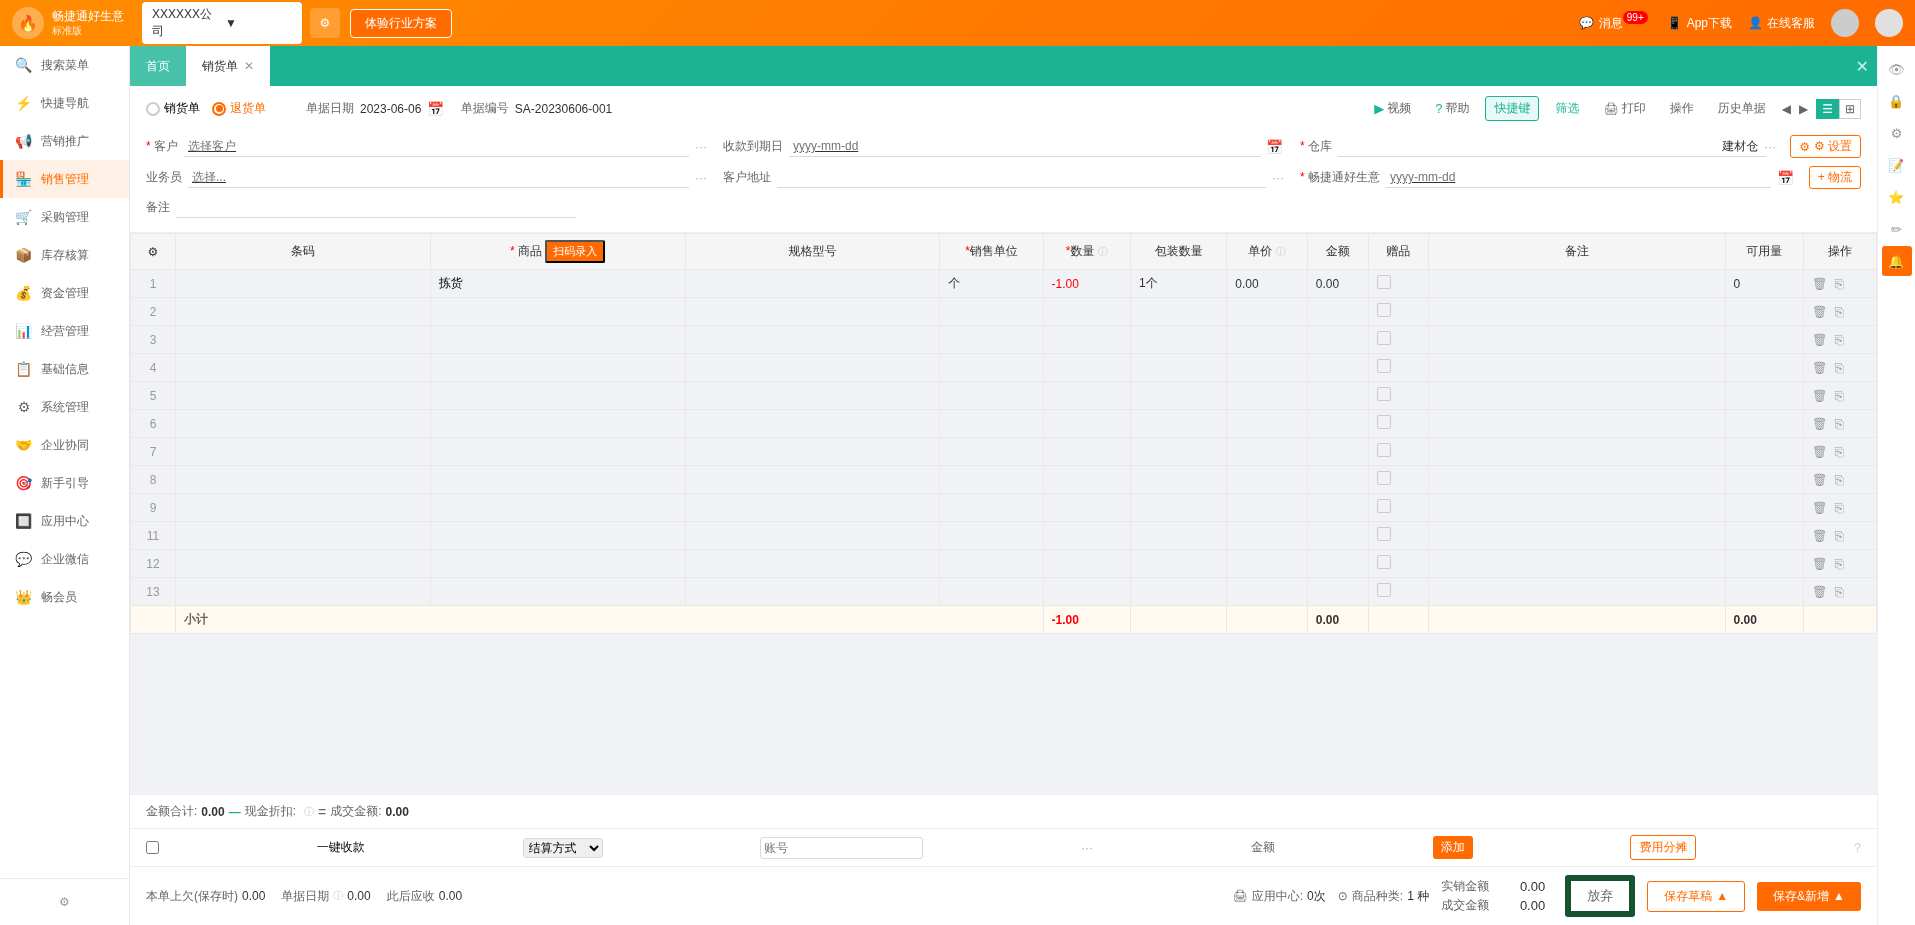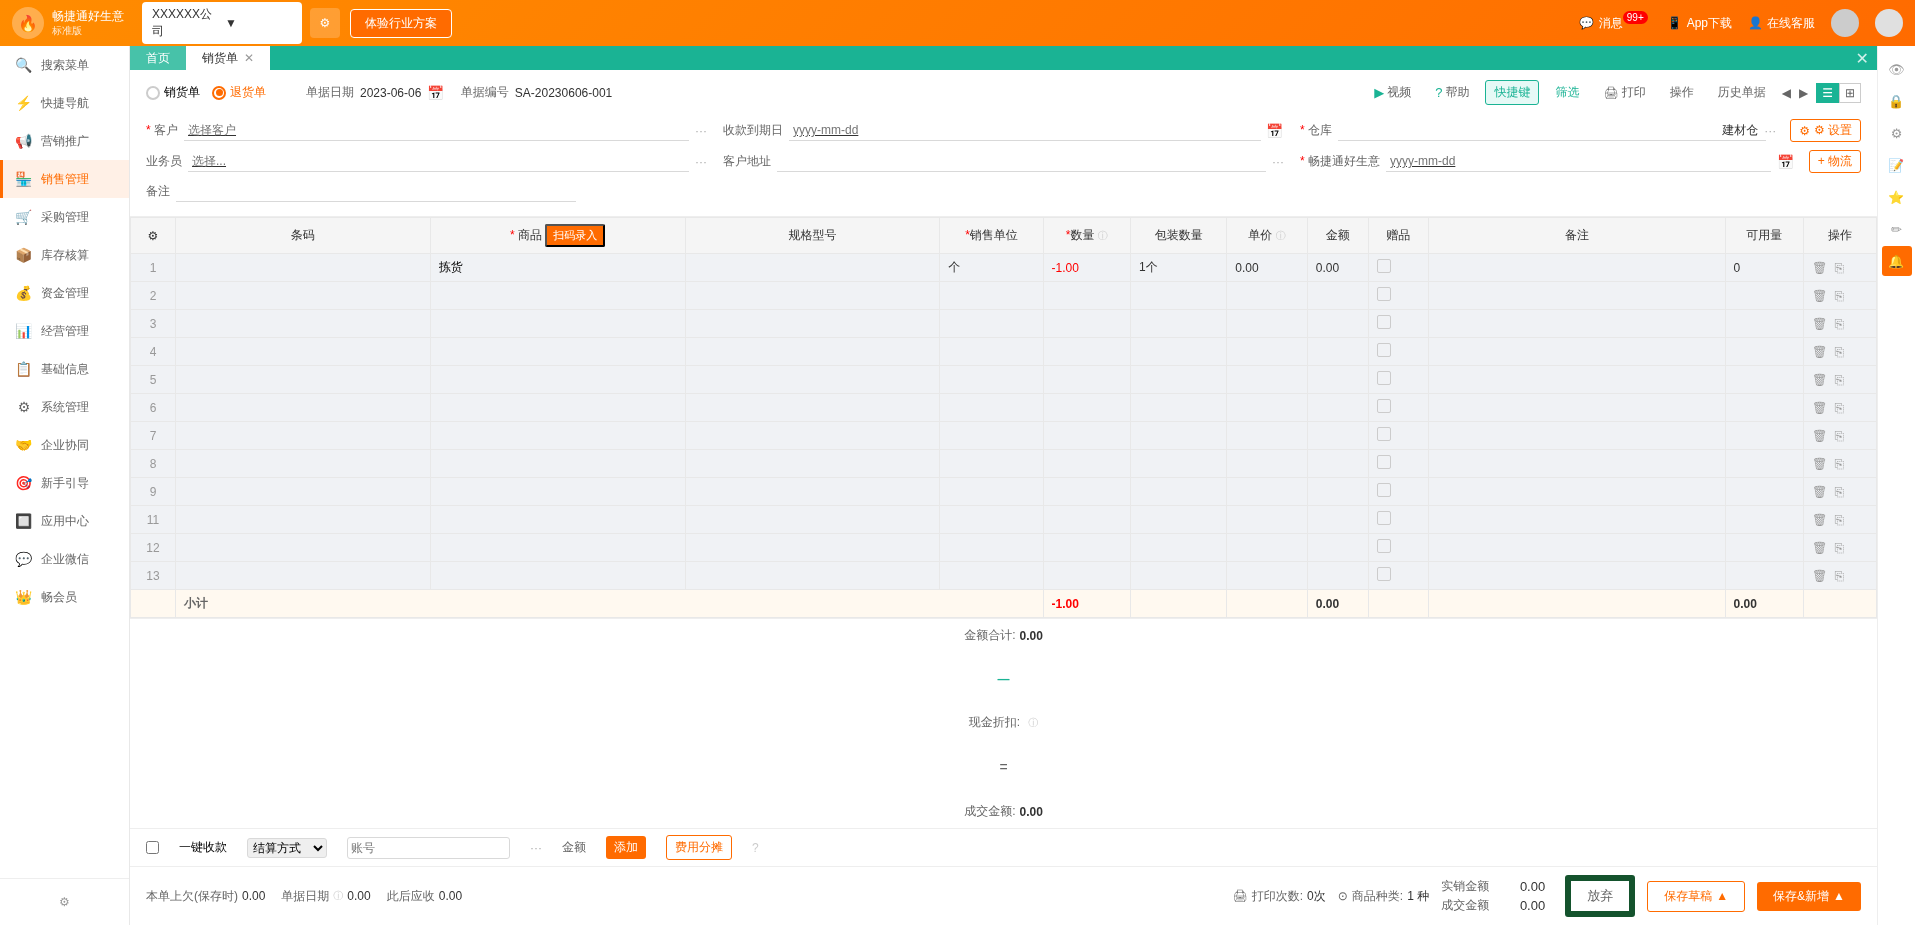--- a/index.html
+++ b/index.html
@@ -305,37 +305,37 @@
       font-weight: bold;
     }
 
     
     .bottom-summary {
       background: white;
       padding: 8px 16px;
       border-top: 1px solid #eee;
       display: flex;
       align-items: center;
-      gap: 28px;
-      flex-direction: column;
+      gap: 4px;
     }
     .summary-item { display: flex; align-items: center; gap: 4px; }
     .summary-label { color: #666; }
     .summary-value { color: #333; font-weight: bold; }
     .equal-sign { color: #666; font-size: 14px; }
     .discount-dash { color: #1ab394; font-weight: bold; }
 
     
     .payment-row {
       background: white;
       padding: 6px 16px;
       border-top: 1px solid #eee;
       display: flex;
       align-items: center;
-      gap: 20px;
+      gap: 4px;
+      justify-content: space-between;
     }
     .add-btn-orange {
       background: #ff6b00;
       color: white;
       border: none;
       padding: 3px 8px;
       border-radius: 3px;
       cursor: pointer;
       font-size: 12px;
     }
@@ -986,21 +986,21 @@
         <span style="color:#ccc;font-size:10px;">ⓘ</span>
         <span class="footer-stat-value">0.00</span>
       </div>
       <div class="footer-stat">
         <span>此后应收</span>
         <span class="footer-stat-value">0.00</span>
       </div>
       <div class="footer-right">
         <div class="footer-stat">
           <span>🖨</span>
-          <span>打印次数:</span>
+          <span>应用中心:</span>
           <span class="footer-stat-value">0次</span>
         </div>
         <div class="footer-stat">
           <span>⊙</span>
           <span>商品种类:</span>
           <span class="footer-stat-value">1 种</span>
         </div>
         <div class="footer-amount">
           <div class="footer-amount-row">
             <span>实销金额</span>

